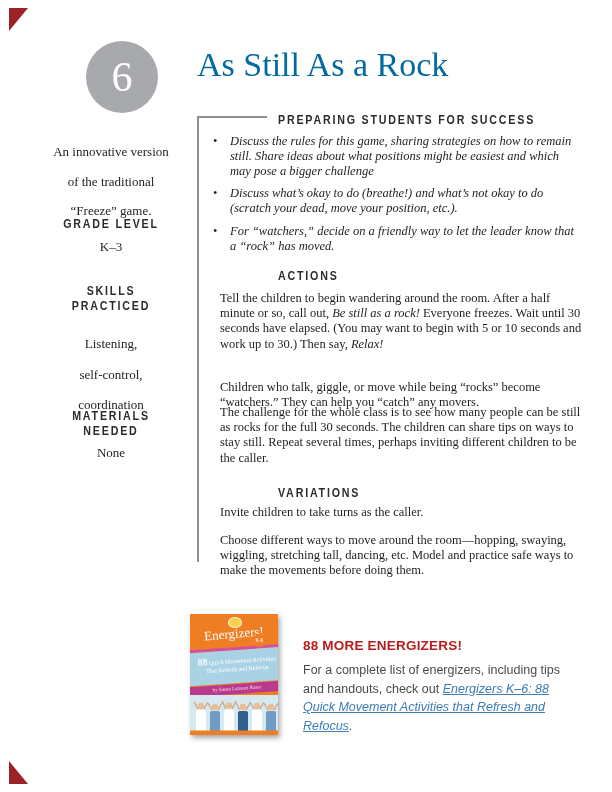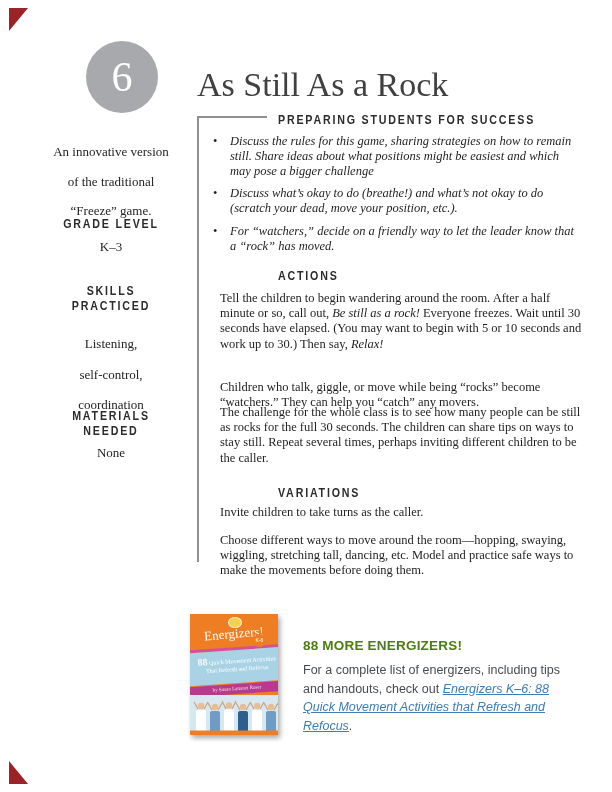--- a/index.html
+++ b/index.html
@@ -9,21 +9,21 @@
 
   
   .tri{position:absolute;width:19px;height:23px;background:#9b2226;}
   .tri-top{left:9px;top:8px;clip-path:polygon(0 0,100% 0,0 100%);}
   .tri-bottom{left:9px;top:761px;clip-path:polygon(0 0,0 100%,100% 100%);}
 
   
   .num-circle{left:86px;top:41px;width:72px;height:72px;border-radius:50%;background:#a7a9ac;
               display:flex;align-items:center;justify-content:center;}
   .num-circle span{font-family:cursive;font-size:42px;color:#ffffff;line-height:1;}
-  .page-title{left:197px;top:46px;font-family:cursive;font-size:34px;color:#404040;white-space:nowrap;letter-spacing:0px;margin-top:20px;}
+  .page-title{left:197px;top:46px;font-family:cursive;font-size:34px;color:#0369a1;white-space:nowrap;letter-spacing:0px;}
 
   
   .rule-h{left:197px;top:116px;width:70px;height:2px;background:#8f9093;}
   .rule-v{left:197px;top:116px;width:2px;height:446px;background:#8f9093;}
 
   
   .hd{font-family:"Liberation Sans",sans-serif;font-weight:bold;font-size:13px;letter-spacing:2.2px;
       color:#2b2b2b;transform:scaleX(.82);transform-origin:0 50%;white-space:nowrap;line-height:15px;}
   .hd.center{transform-origin:50% 50%;}
 
@@ -35,21 +35,21 @@
   
   .bt{font-size:12.5px;line-height:15.2px;color:#1e1e1e;text-align:left;}
   .bullet{display:flex;left:213px;width:368px;}
   .bullet .dot{width:17px;flex:0 0 17px;color:#1e1e1e;}
   .bullet .txt{flex:1;font-style:italic;}
   .para{left:220px;width:366px;}
   i{font-style:italic;}
 
   
   .promo-hd{left:303px;top:638px;font-family:"Liberation Sans",sans-serif;font-weight:bold;
-            font-size:13.5px;color:#4d7c0f;letter-spacing:.2px;}
+            font-size:13.5px;color:#b91c1c;letter-spacing:.2px;}
   .promo-tx{left:303px;top:661px;width:278px;font-family:"Liberation Sans",sans-serif;
             font-size:12.5px;line-height:18.5px;color:#474b4f;}
   .promo-tx a{color:#3d7cb5;font-style:italic;text-decoration:underline;cursor:pointer;}
 
   
   .cover{left:190px;top:614px;width:88px;height:121px;background:#ee7d23;overflow:hidden;
          box-shadow:2px 3px 5px rgba(0,0,0,.35);}
   .cover .sun{position:absolute;left:38px;top:3px;width:12px;height:9px;border-radius:50%;
               background:#f7d04d;border:1px solid #fdf3cf;}
   .cover .ctitle{position:absolute;left:0;top:12px;width:100%;text-align:center;

